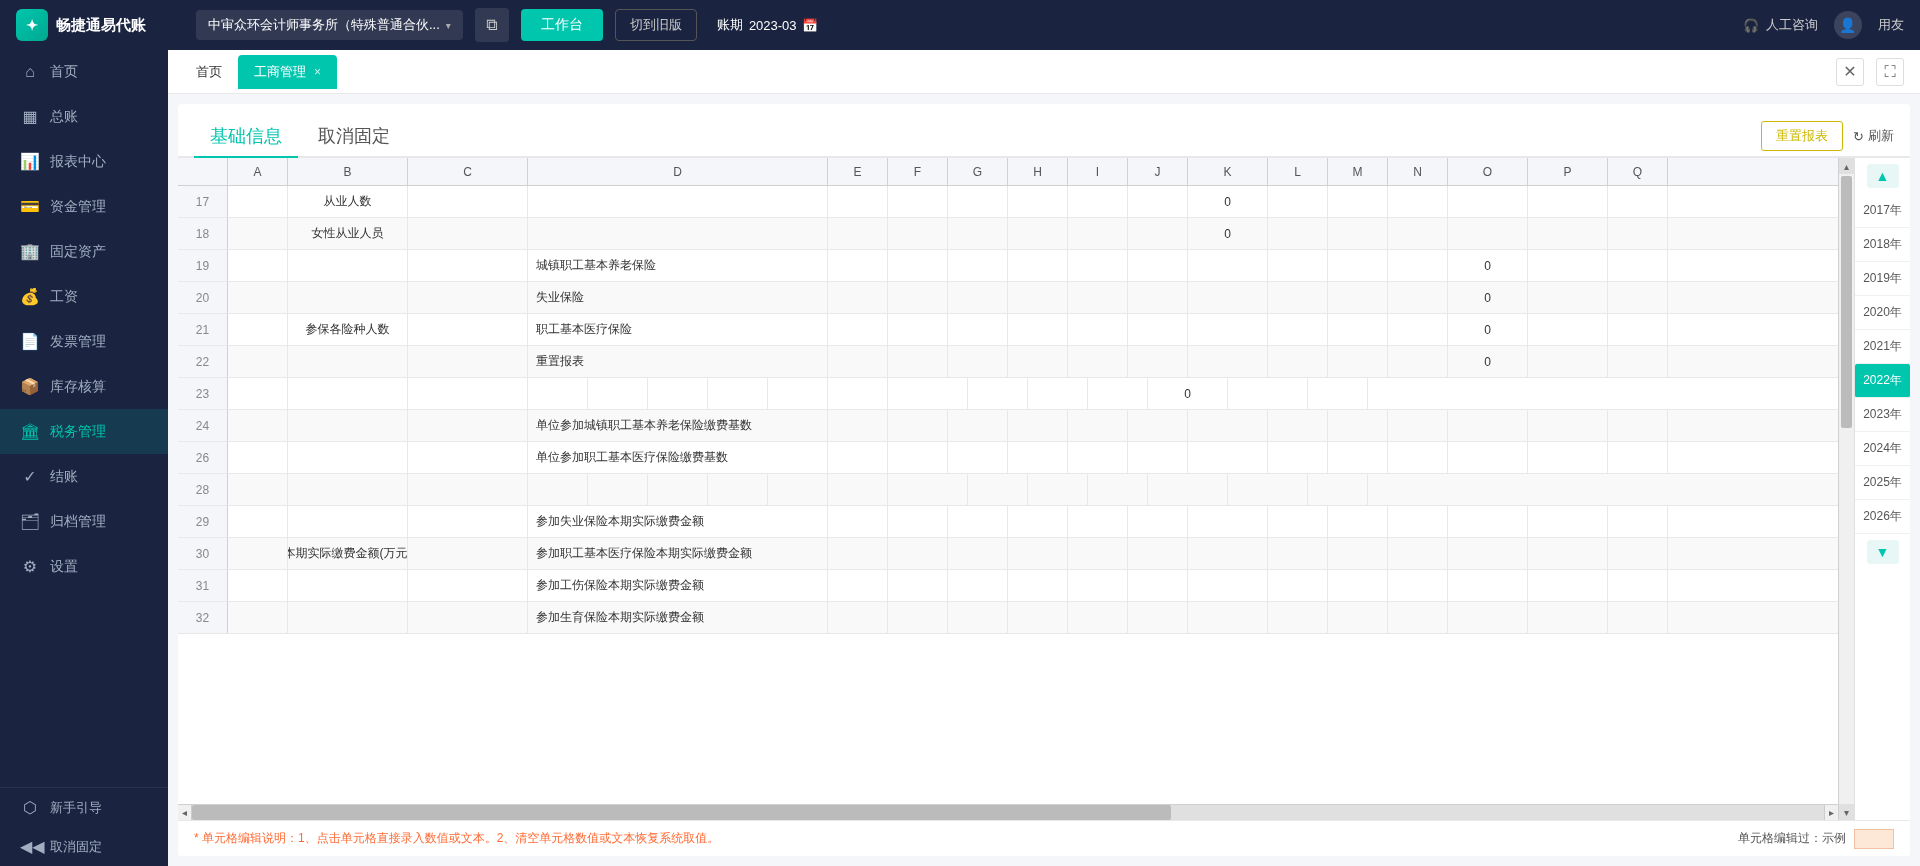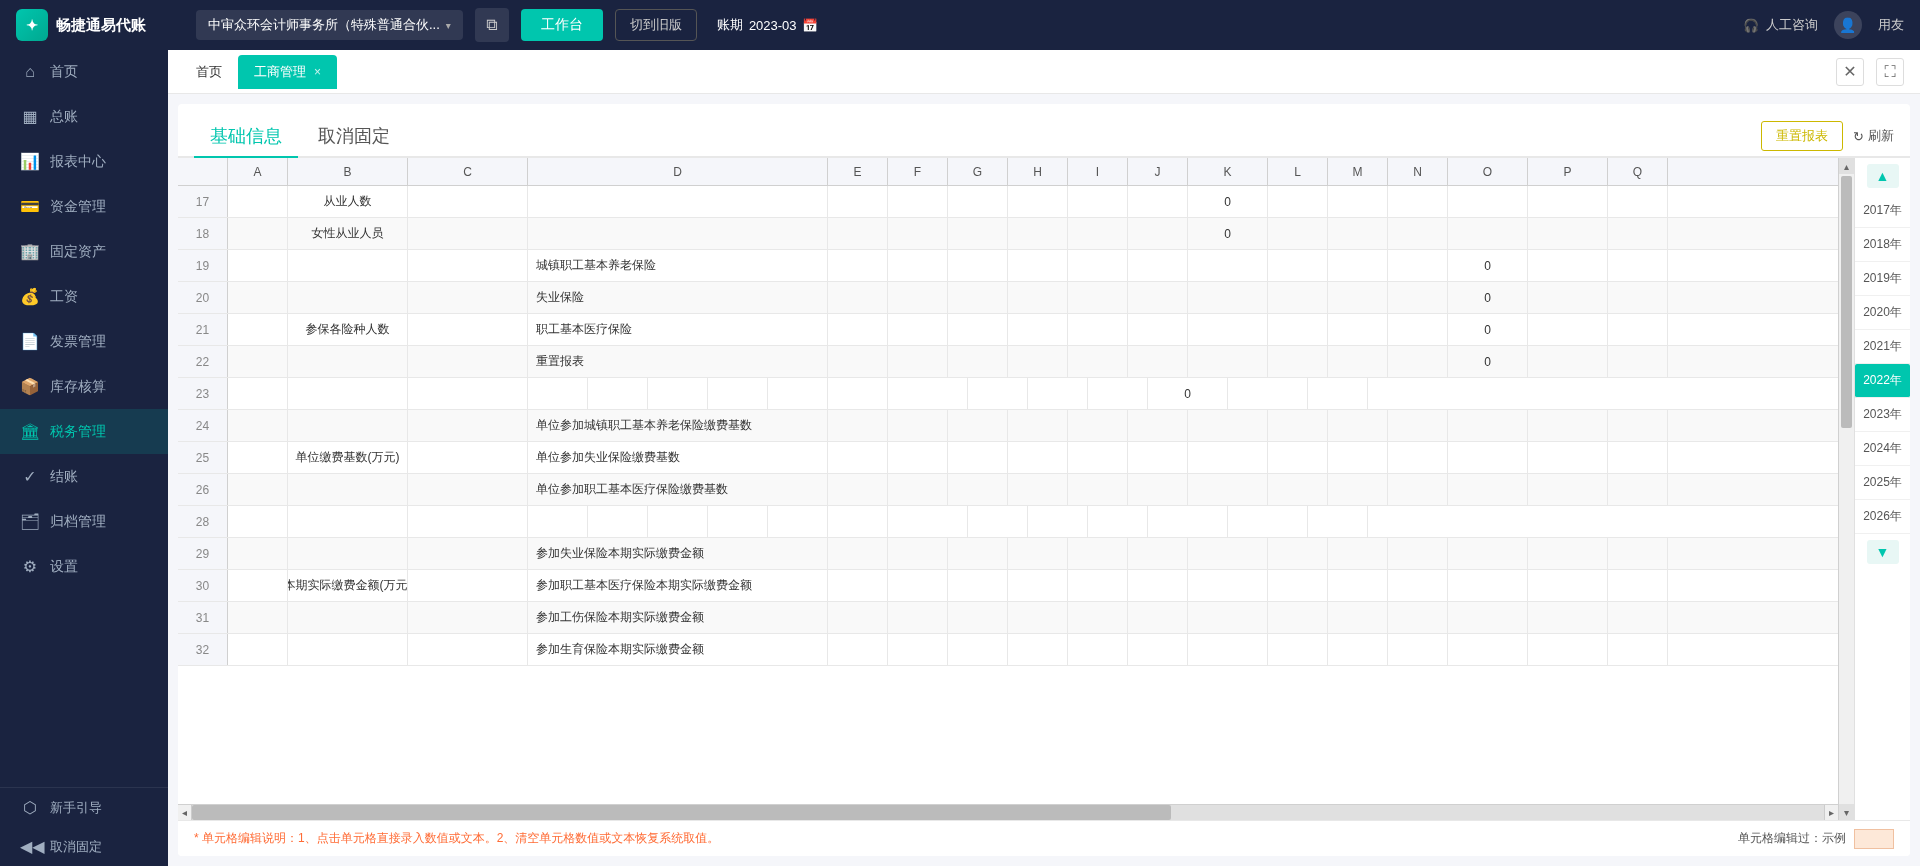--- a/index.html
+++ b/index.html
@@ -402,40 +402,20 @@
             <div class="cell" style="width:60px;min-width:60px;"></div>
             <div class="cell" style="width:80px;min-width:80px;"></div>
             <div class="cell" style="width:60px;min-width:60px;"></div>
             <div class="cell" style="width:60px;min-width:60px;"></div>
             <div class="cell" style="width:60px;min-width:60px;"></div>
             <div class="cell" style="width:80px;min-width:80px;"></div>
             <div class="cell" style="width:80px;min-width:80px;"></div>
             <div class="cell" style="width:60px;min-width:60px;"></div>
           </div>
 
-          <div class="data-row">
-            <div class="row-num">25</div>
-            <div class="cell" style="width:60px;min-width:60px;"></div>
-            <div class="cell center" style="width:120px;min-width:120px;">单位缴费基数(万元)</div>
-            <div class="cell" style="width:120px;min-width:120px;"></div>
-            <div class="cell" style="width:300px;min-width:300px;">单位参加失业保险缴费基数</div>
-            <div class="cell" style="width:60px;min-width:60px;"></div>
-            <div class="cell" style="width:60px;min-width:60px;"></div>
-            <div class="cell" style="width:60px;min-width:60px;"></div>
-            <div class="cell" style="width:60px;min-width:60px;"></div>
-            <div class="cell" style="width:60px;min-width:60px;"></div>
-            <div class="cell" style="width:60px;min-width:60px;"></div>
-            <div class="cell" style="width:80px;min-width:80px;"></div>
-            <div class="cell" style="width:60px;min-width:60px;"></div>
-            <div class="cell" style="width:60px;min-width:60px;"></div>
-            <div class="cell" style="width:60px;min-width:60px;"></div>
-            <div class="cell" style="width:80px;min-width:80px;"></div>
-            <div class="cell" style="width:80px;min-width:80px;"></div>
-            <div class="cell" style="width:60px;min-width:60px;"></div>
-          </div>
 
           <div class="data-row">
             <div class="row-num">26</div>
             <div class="cell" style="width:60px;min-width:60px;"></div>
             <div class="cell" style="width:120px;min-width:120px;"></div>
             <div class="cell" style="width:120px;min-width:120px;"></div>
             <div class="cell" style="width:300px;min-width:300px;">单位参加职工基本医疗保险缴费基数</div>
             <div class="cell" style="width:60px;min-width:60px;"></div>
             <div class="cell" style="width:60px;min-width:60px;"></div>
             <div class="cell" style="width:60px;min-width:60px;"></div>

